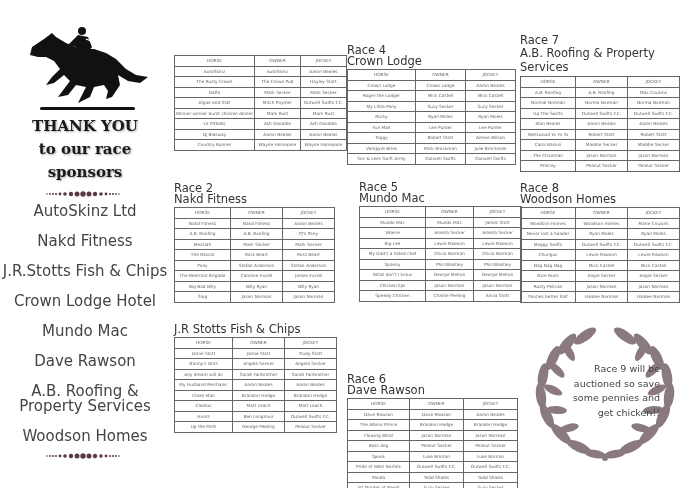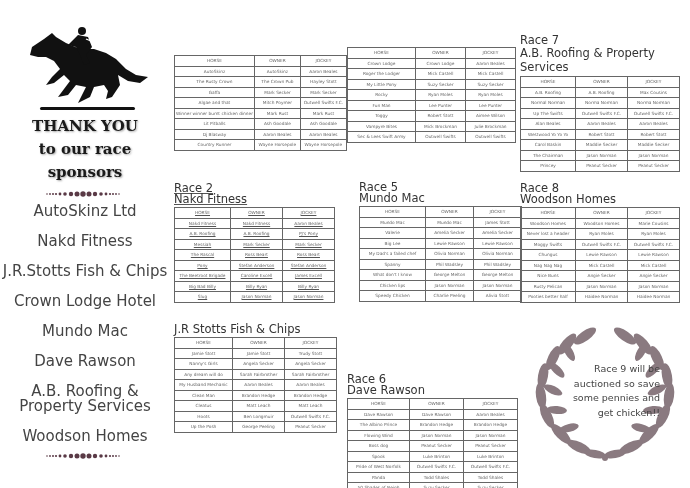--- a/index.html
+++ b/index.html
@@ -136,21 +136,21 @@
           <td>Aaron Beales</td>
         </tr>
         <tr>
           <td>Country Runner</td>
           <td>Wayne Horsepole</td>
           <td>Wayne Horsepole</td>
         </tr>
       </tbody>
     </table>
   </div>
-<div class="race" style="left:174px; top:183px;text-decoration:underline;">
+<div class="race" style="left:174px; top:183px;">
     <div class="race-title">
       <div>Race 2</div>
       <div style="">Nakd Fitness</div>
     </div>
     <table>
       <tbody>
         <tr>
           <th style="width:56px">HORSE</th>
           <th style="width:52px">OWNER</th>
           <th style="width:52px">JOCKEY</th>
@@ -246,20 +246,24 @@
         </tr>
         <tr>
           <td>Up the Posh</td>
           <td>George Peeling</td>
           <td>Peanut Secker</td>
         </tr>
       </tbody>
     </table>
   </div>
 <div class="race" style="left:347px; top:45px;">
+    <div class="race-title">
+      <div>Race 4</div>
+      <div style="">Crown Lodge</div>
+    </div>
     <table>
       <tbody>
         <tr>
           <th style="width:68px">HORSE</th>
           <th style="width:50px">OWNER</th>
           <th style="width:50px">JOCKEY</th>
         </tr>
         <tr>
           <td>Crown Lodge</td>
           <td>Crown Lodge</td>

